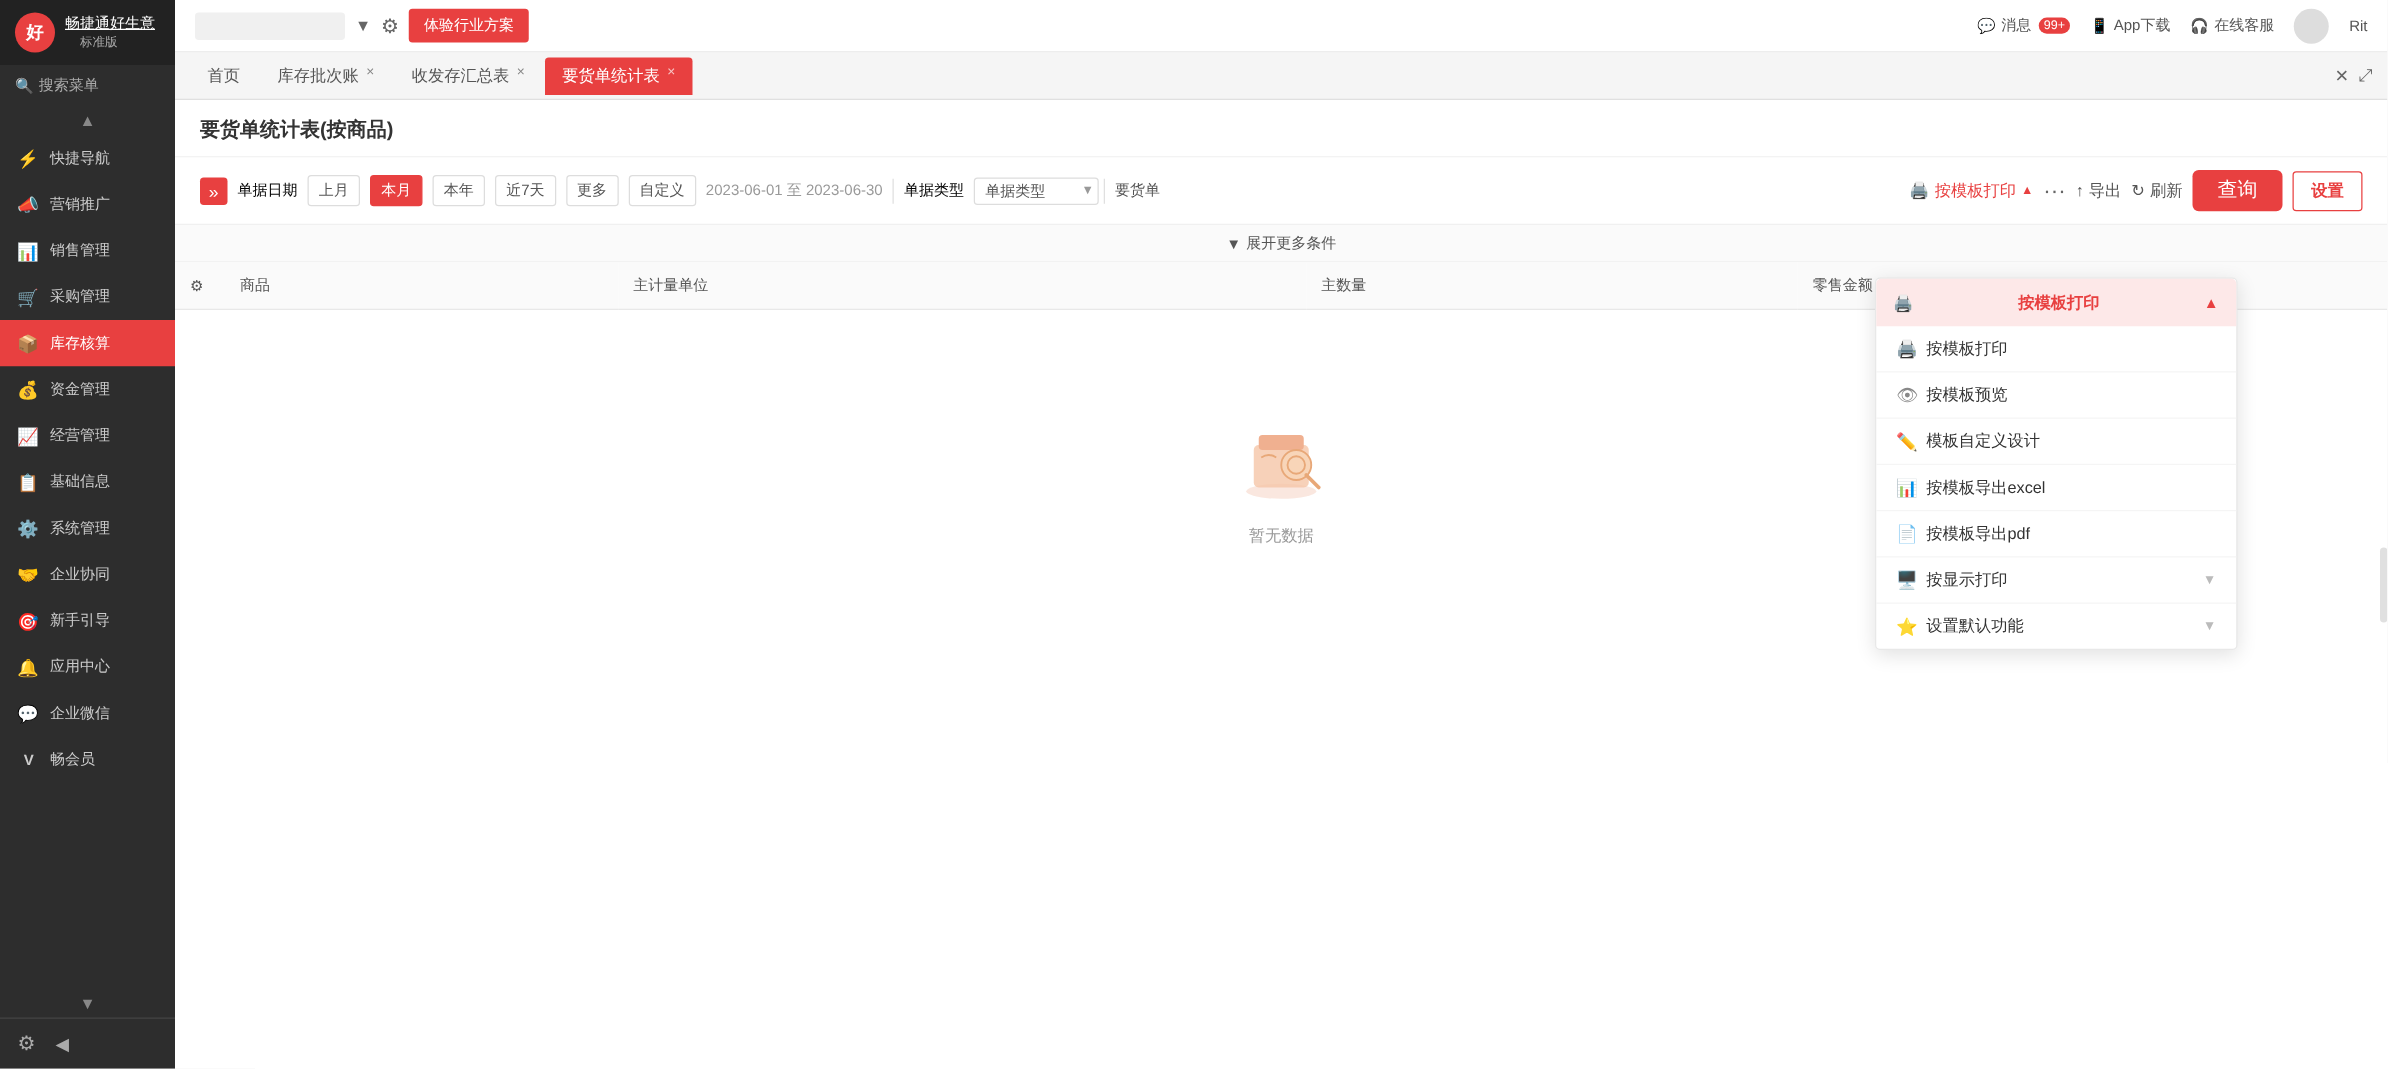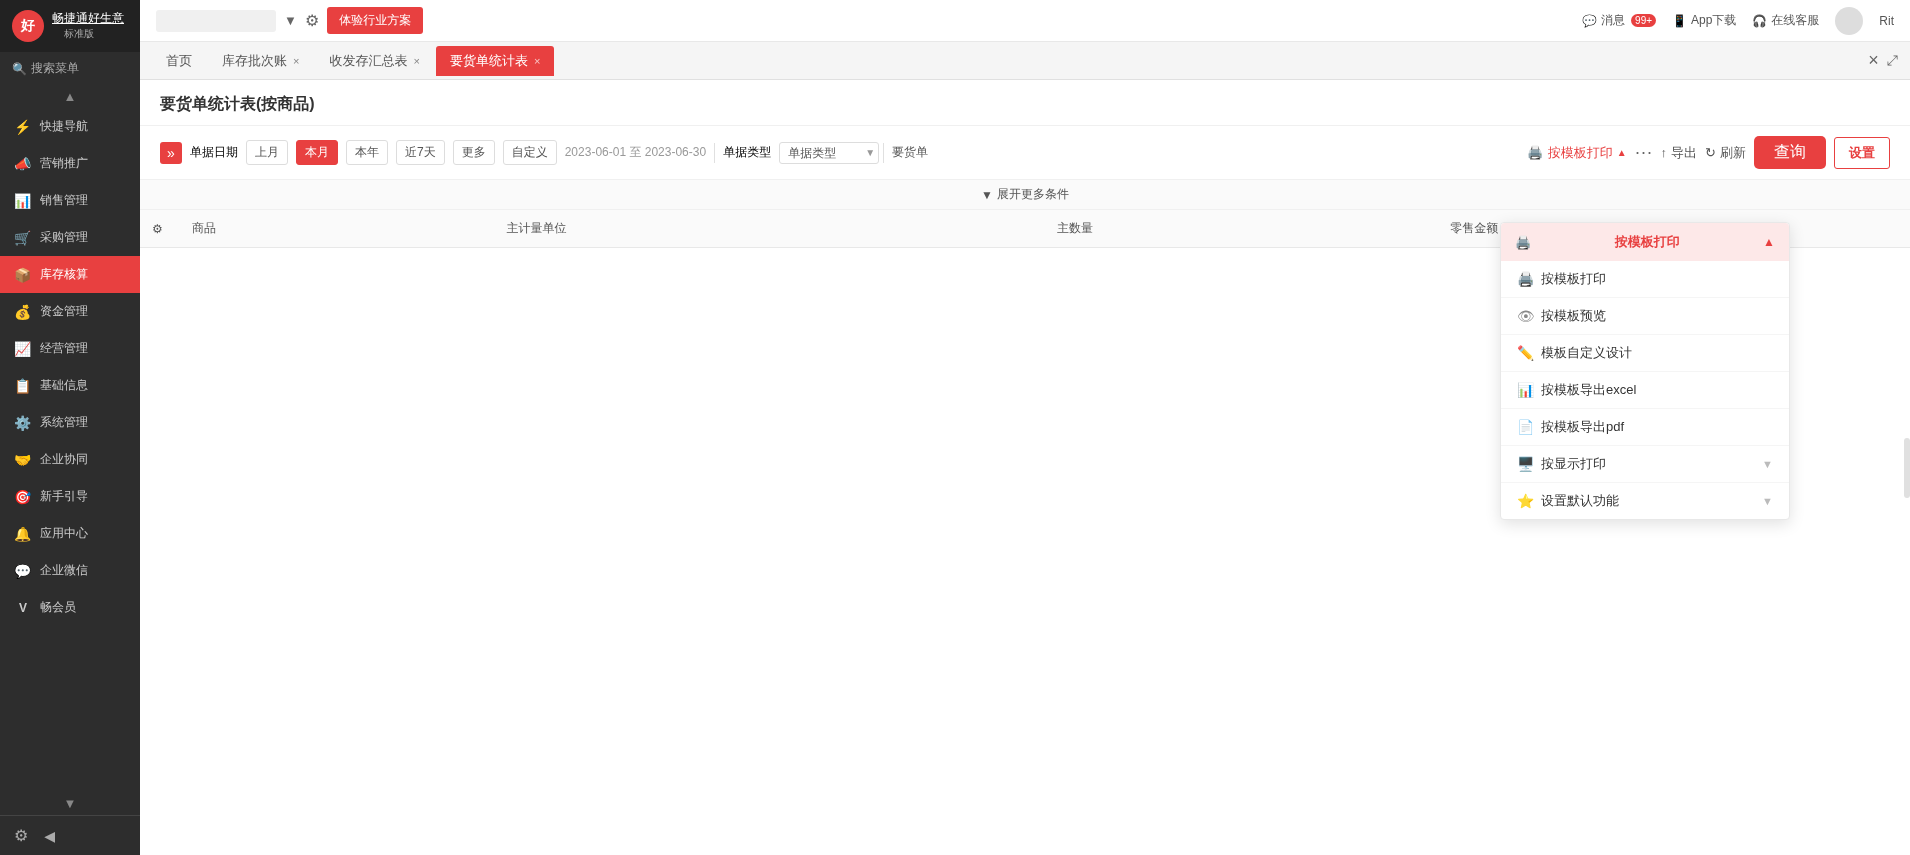--- a/index.html
+++ b/index.html
@@ -102,21 +102,21 @@
     .tabs {
       display: flex;
       align-items: center;
       background: #f5f5f5;
       border-bottom: 1px solid #e0e0e0;
       padding: 0 12px;
       height: 38px;
       gap: 2px;
     }
     .tab {
-      display: flex; align-items: center; gap: 6px;
+      display: flex; gap: 6px;
       padding: 6px 14px;
       font-size: 13px;
       cursor: pointer;
       color: #555;
       background: transparent;
       border-radius: 3px 3px 0 0;
       white-space: nowrap;
     }
     .tab.active {
       background: #e84040; color: #fff;
@@ -481,20 +481,34 @@
             <th>商品</th>
             <th>主计量单位</th>
             <th>主数量</th>
             <th>零售金额</th>
           </tr>
         </thead>
         <tbody>
         </tbody>
       </table>
 
+      <div class="empty-state">
+        <div class="empty-icon">
+          <svg width="80" height="80" viewBox="0 0 80 80" xmlns="http://www.w3.org/2000/svg">
+            <ellipse cx="40" cy="65" rx="28" ry="6" fill="#f5d0c0" opacity="0.5"></ellipse>
+            <rect x="18" y="28" width="44" height="34" rx="4" fill="#f5c5a8" opacity="0.8"></rect>
+            <rect x="22" y="20" width="36" height="12" rx="3" fill="#f0b090"></rect>
+            <circle cx="52" cy="44" r="12" fill="#f8d5b8" stroke="#e8a878" stroke-width="1.5"></circle>
+            <line x1="60" y1="52" x2="70" y2="62" stroke="#e8a878" stroke-width="3" stroke-linecap="round"></line>
+            <circle cx="52" cy="44" r="7" fill="none" stroke="#e8a878" stroke-width="1.5"></circle>
+            <path d="M24 38 Q30 34 36 38" stroke="#e8a878" stroke-width="1.5" fill="none"></path>
+          </svg>
+        </div>
+        <div class="empty-text">暂无数据</div>
+      </div>
     </div>
 
     <div class="dropdown-panel">
       <div class="dropdown-header">
         <span>🖨️</span>
         <span>按模板打印</span>
         <div class="dropdown-header-right">
           <span class="dropdown-arrow">▲</span>
         </div>
       </div>

